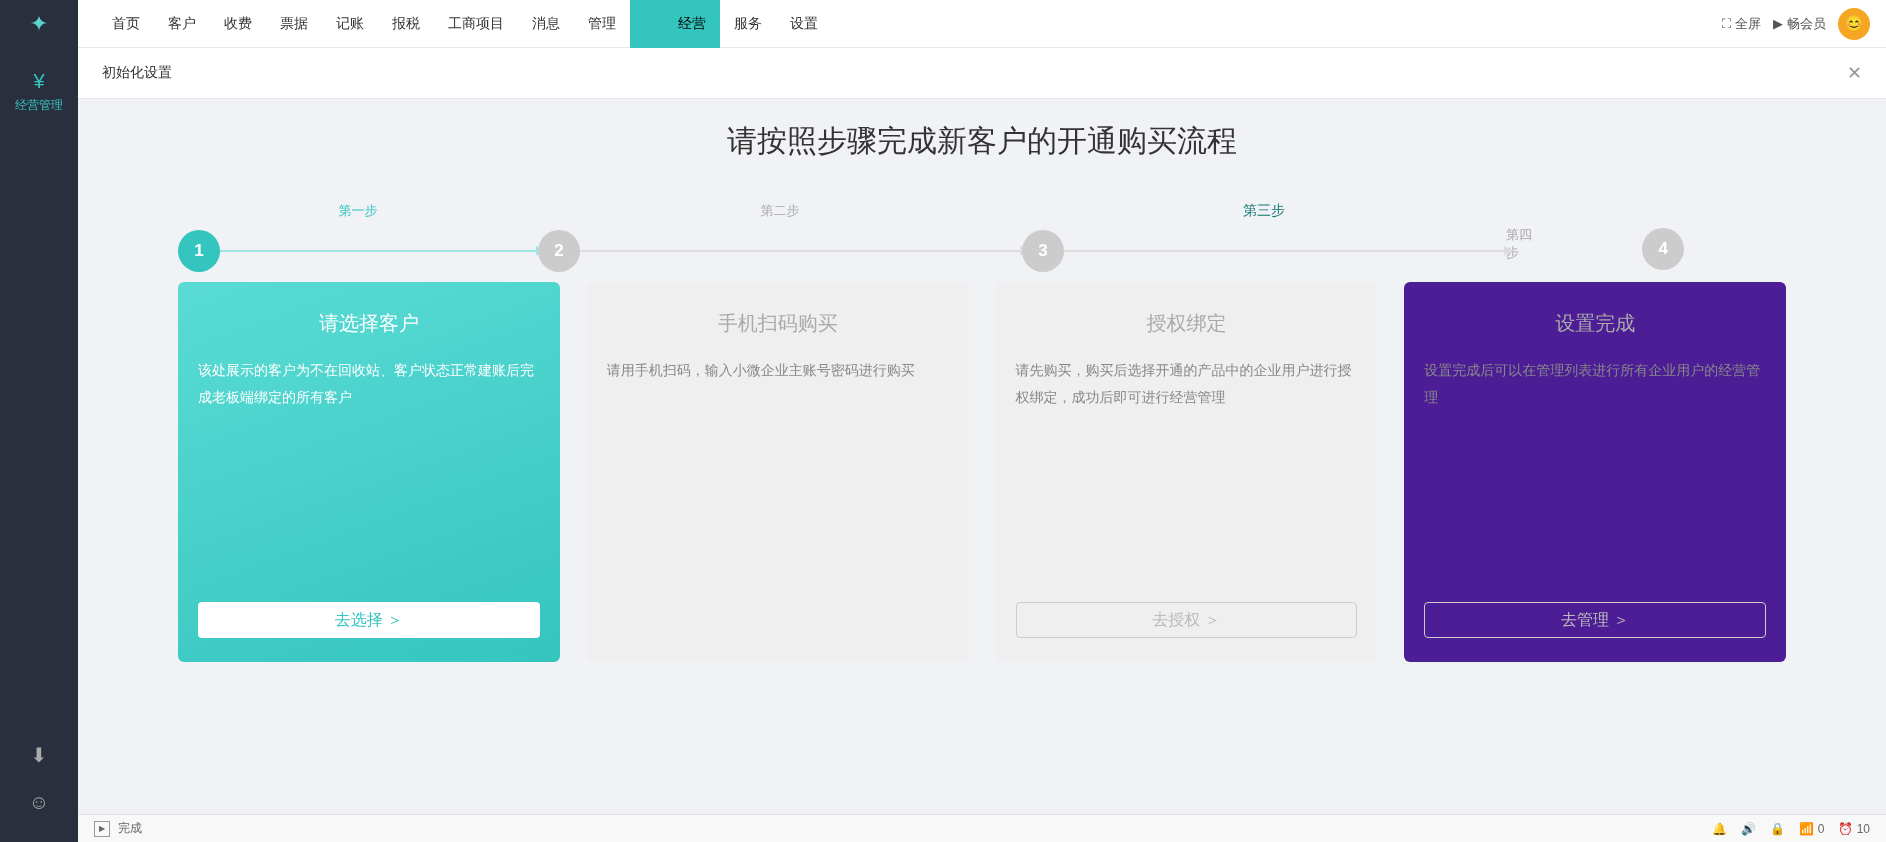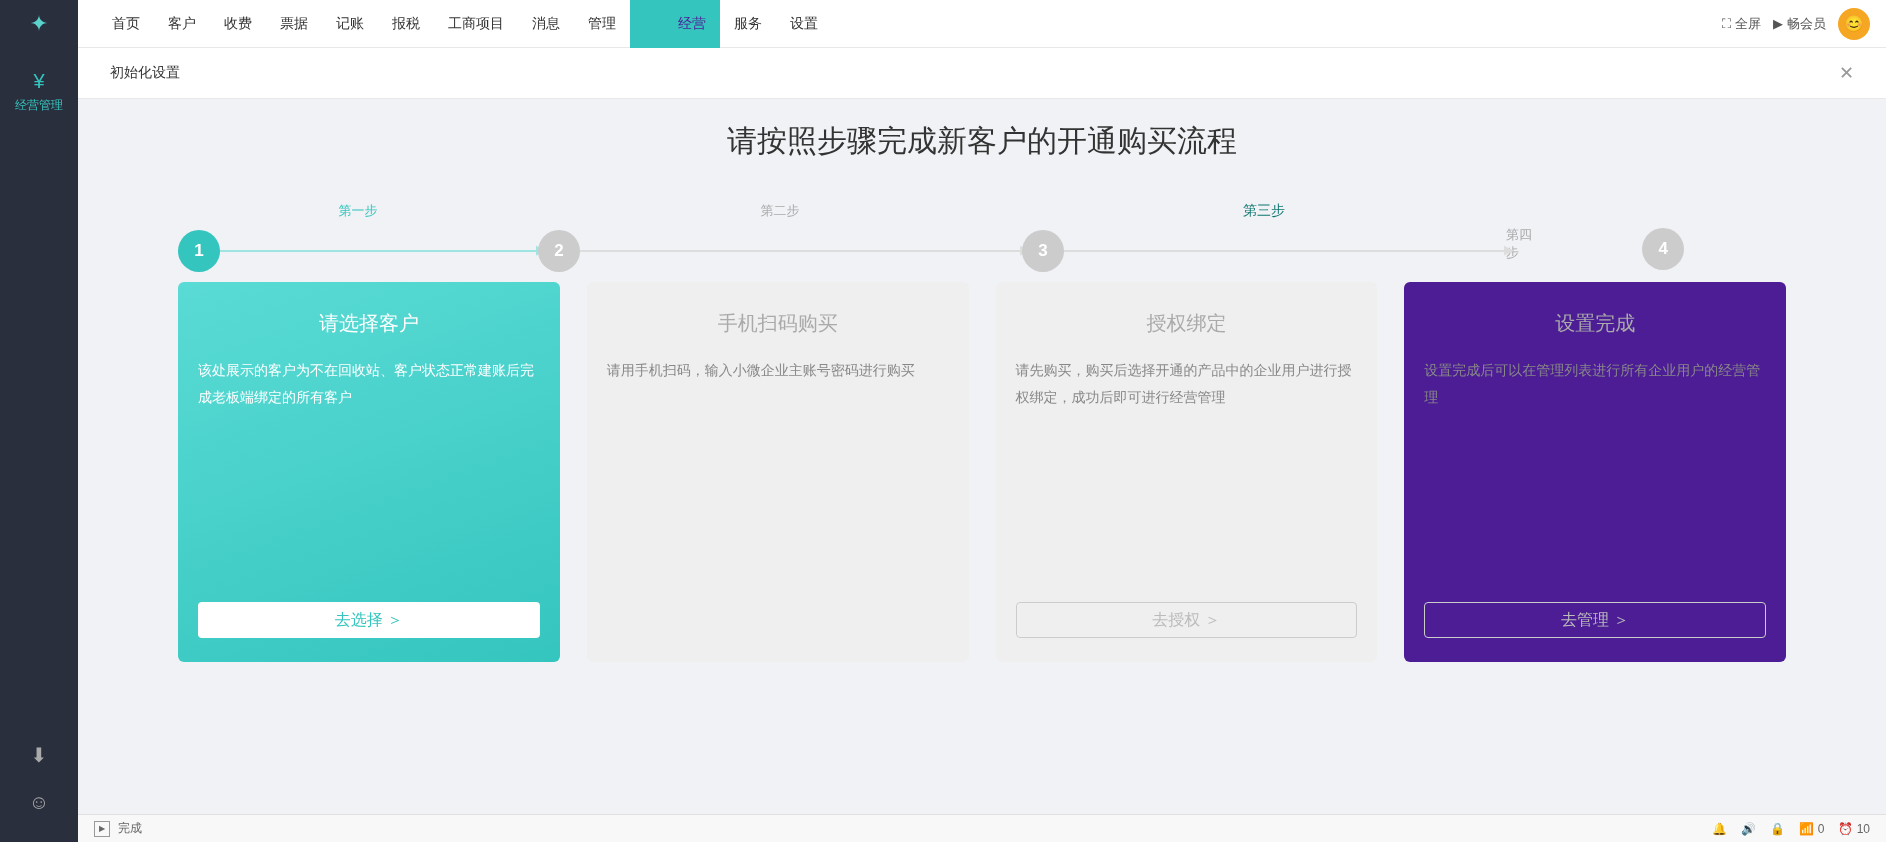--- a/index.html
+++ b/index.html
@@ -22,21 +22,21 @@
     }
     .logo-icon { color: #5ad3cd; font-size: 22px; }
     .nav-items { display: flex; align-items: center; flex: 1; padding-left: 20px; }
     .nav-item {
       padding: 0 14px; height: 48px;
       display: flex; align-items: center;
       font-size: 14px; color: #333;
       cursor: pointer; white-space: nowrap;
     }
     .nav-item.active {
-      background: #35c5bf; color: #4c1d95; padding-left: 48px;
+      background: #35c5bf; color: #000000; padding-left: 48px;
     }
     .nav-right { display: flex; align-items: center; gap: 12px; margin-left: auto; }
     .nav-right-item { display: flex; align-items: center; gap: 4px; font-size: 13px; color: #555; cursor: pointer; }
     .avatar { width: 32px; height: 32px; border-radius: 50%; background: #f5a623; display: flex; align-items: center; justify-content: center; }
 
     
     .layout { display: flex; height: calc(842px - 48px); }
     .sidebar {
       width: 78px; background: #2a2f3e;
       display: flex; flex-direction: column; align-items: center;
@@ -50,21 +50,21 @@
     .sidebar-item.active { color: #35c5bf; }
     .sidebar-icon { font-size: 20px; }
     .sidebar-bottom { margin-top: auto; padding-bottom: 16px; }
 
     
     .main {
       flex: 1; background: #f0f2f5;
       display: flex; flex-direction: column;
     }
     .breadcrumb {
-      background: #fff; padding: 14px 32px;
+      background: #fff; padding: 14px 24px;
       font-size: 14px; color: #333;
       display: flex; align-items: center; justify-content: space-between;
       border-bottom: 1px solid #e8e8e8;
     }
     .close-btn { font-size: 18px; color: #999; cursor: pointer; }
 
     .content {
       flex: 1; padding: 22px 40px;
       overflow-y: auto;
     }

